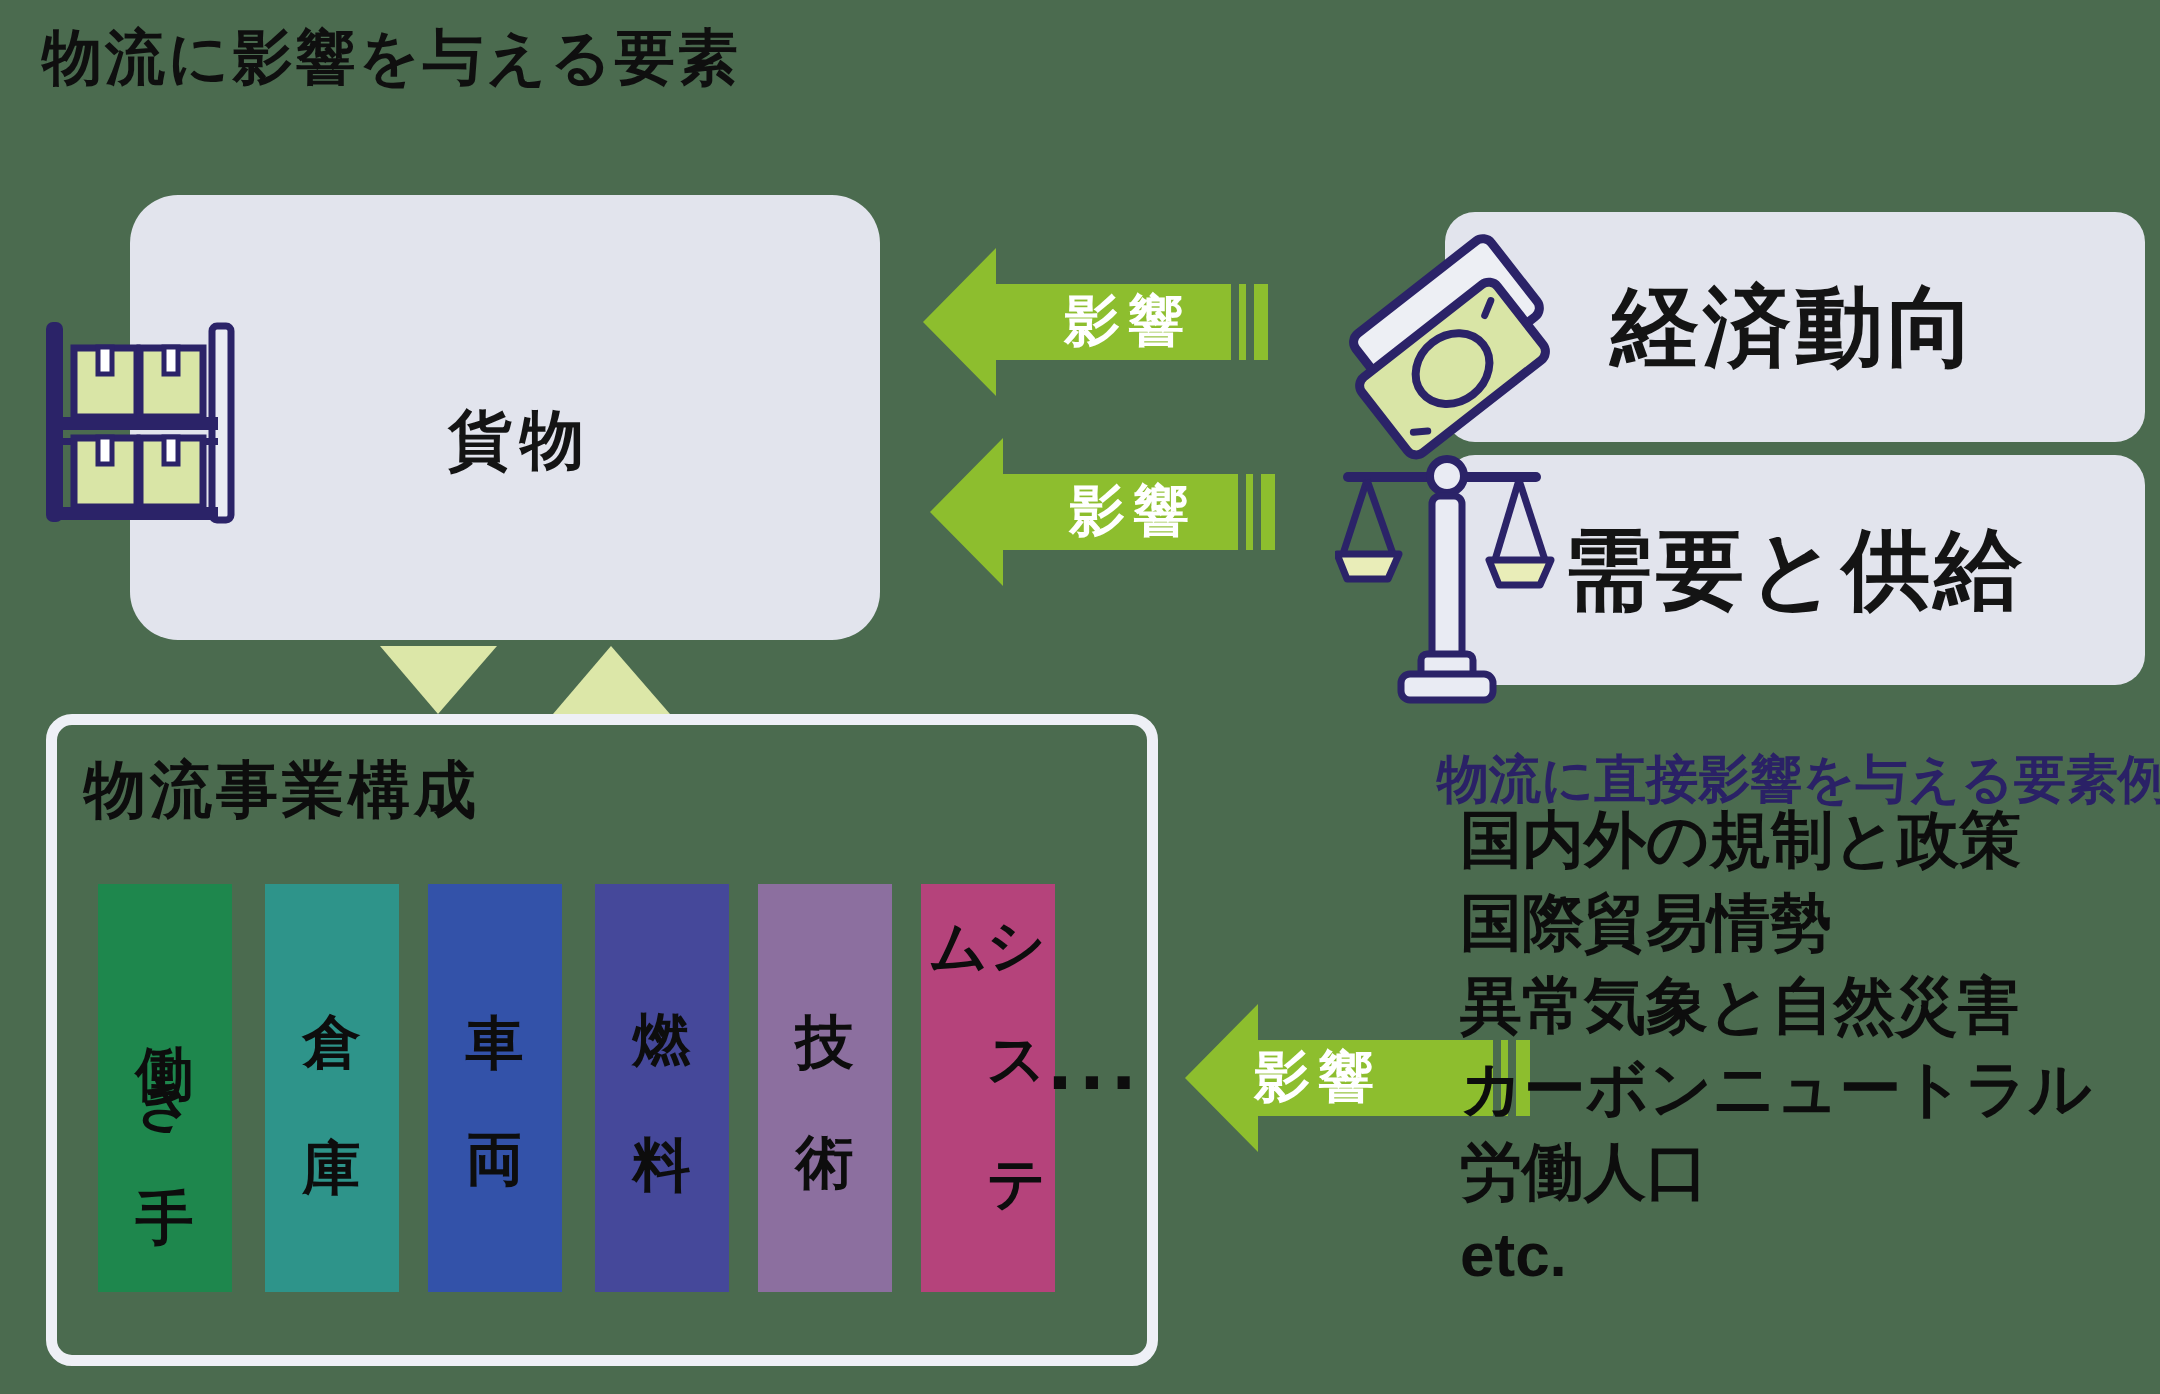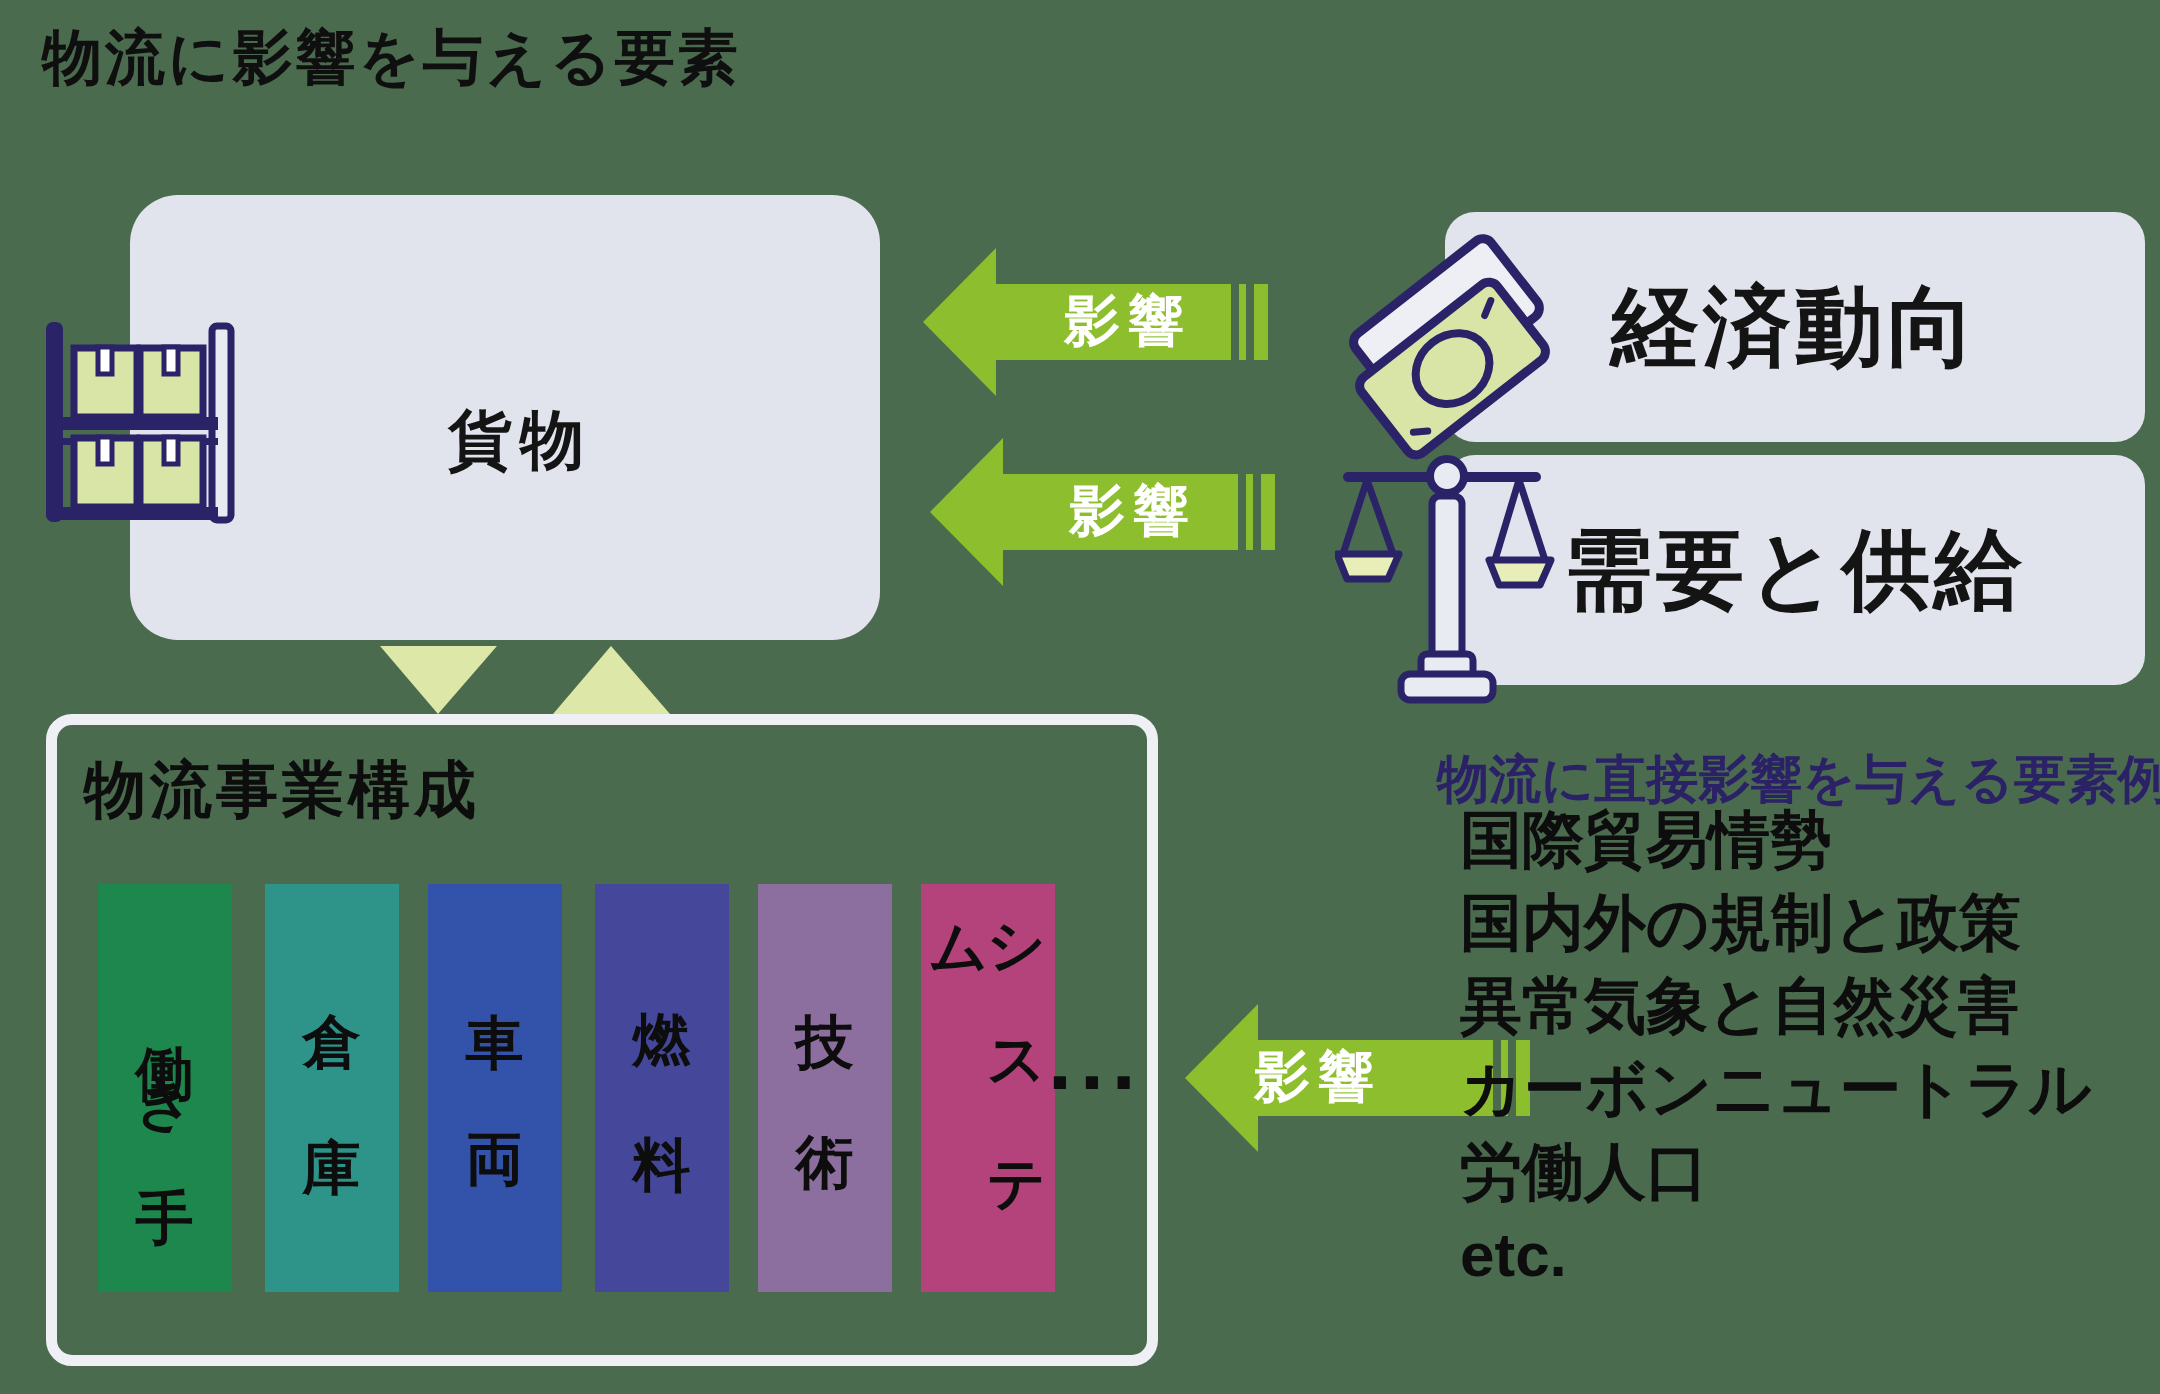--- a/index.html
+++ b/index.html
@@ -178,21 +178,21 @@
 
     <circle cx="112" cy="24" r="17" fill="#E9EBF3" stroke="#2B2368" stroke-width="8"></circle>
     <rect x="97" y="44" width="30" height="166" rx="8" fill="#E9EBF3" stroke="#2B2368" stroke-width="7"></rect>
     <rect x="86" y="202" width="52" height="24" rx="6" fill="#E9EBF3" stroke="#2B2368" stroke-width="7"></rect>
     <rect x="66" y="222" width="92" height="26" rx="9" fill="#E9EBF3" stroke="#2B2368" stroke-width="7"></rect>
   </svg>
 
   <div class="abs direct-header">物流に直接影響を与える要素例</div>
 
   <div class="abs factor-list">
+    <div>国内外の規制と政策</div>
     <div>国際貿易情勢</div>
-    <div>国内外の規制と政策</div>
     <div>異常気象と自然災害</div>
     <div>カーボンニュートラル</div>
     <div>労働人口</div>
     <div>etc.</div>
   </div>
 
 </div>
 
 </body></html>

